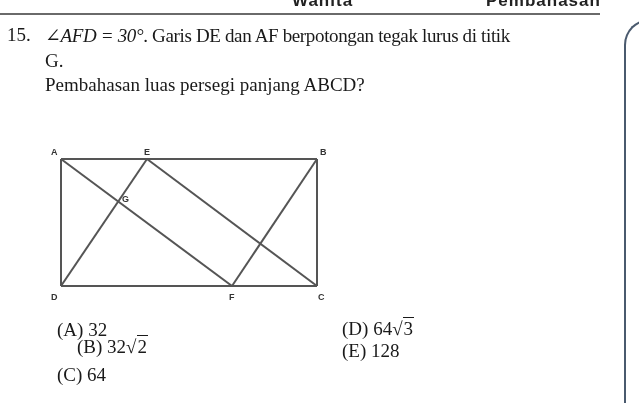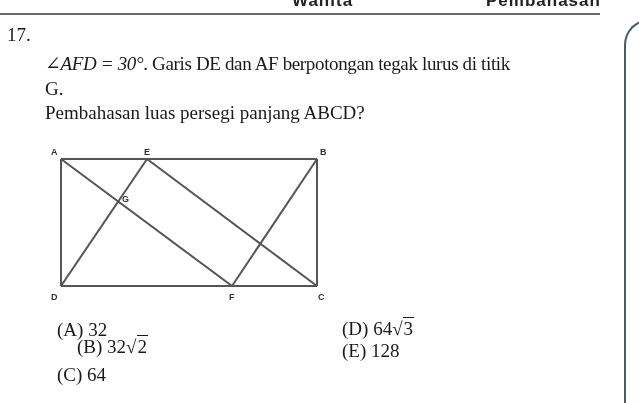--- a/index.html
+++ b/index.html
@@ -29,24 +29,24 @@
   .sqrt .radicand { border-top: 1.2px solid #1a1a1a; padding: 0 1px; }
 </style>
 </head>
 <body>
 
 <div class="top-cut" style="left:292px;">Wanita</div>
 <div class="top-cut" style="left:486px;">Pembahasan</div>
 <div class="rule"></div>
 <div class="side-frame"></div>
 
-<div class="q-num">17.</div>
+<div class="q-num">15.</div>
 
 <div class="q-body">
-  <span class="q-line" style="letter-spacing:-0.35px;margin-top:28px;">
+  <span class="q-line" style="letter-spacing:-0.35px;">
     <span class="math">∠AFD = 30°</span><span>. Garis DE dan AF berpotongan tegak lurus di titik</span>
   </span>
   <span class="q-line">G.</span>
   <span class="q-line">Pembahasan luas persegi panjang ABCD?</span>
 </div>
 
 <svg class="figure" width="639" height="403">
   <g id="segs" stroke="#555555" stroke-width="2" fill="none">
       <line x1="61" y1="159" x2="317" y2="159"></line>
       <line x1="317" y1="159" x2="317" y2="286"></line>

